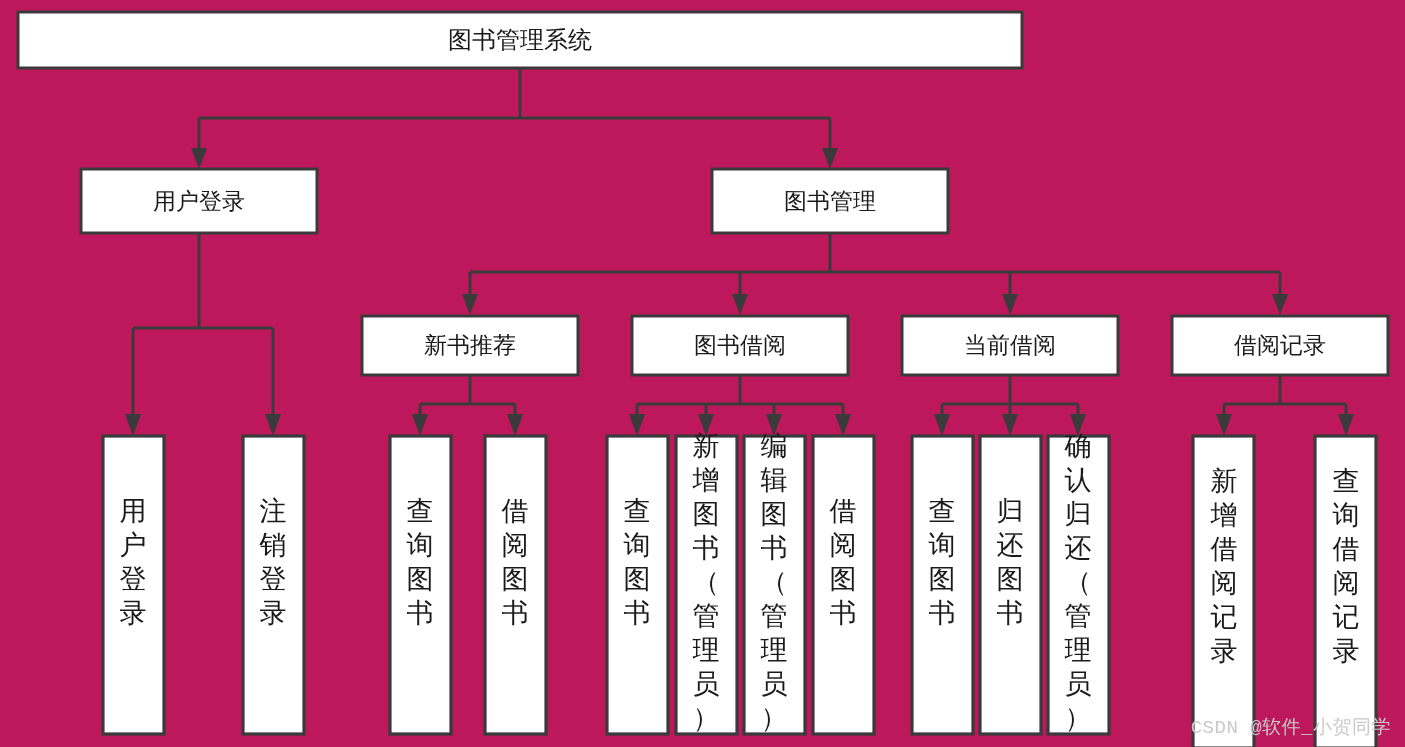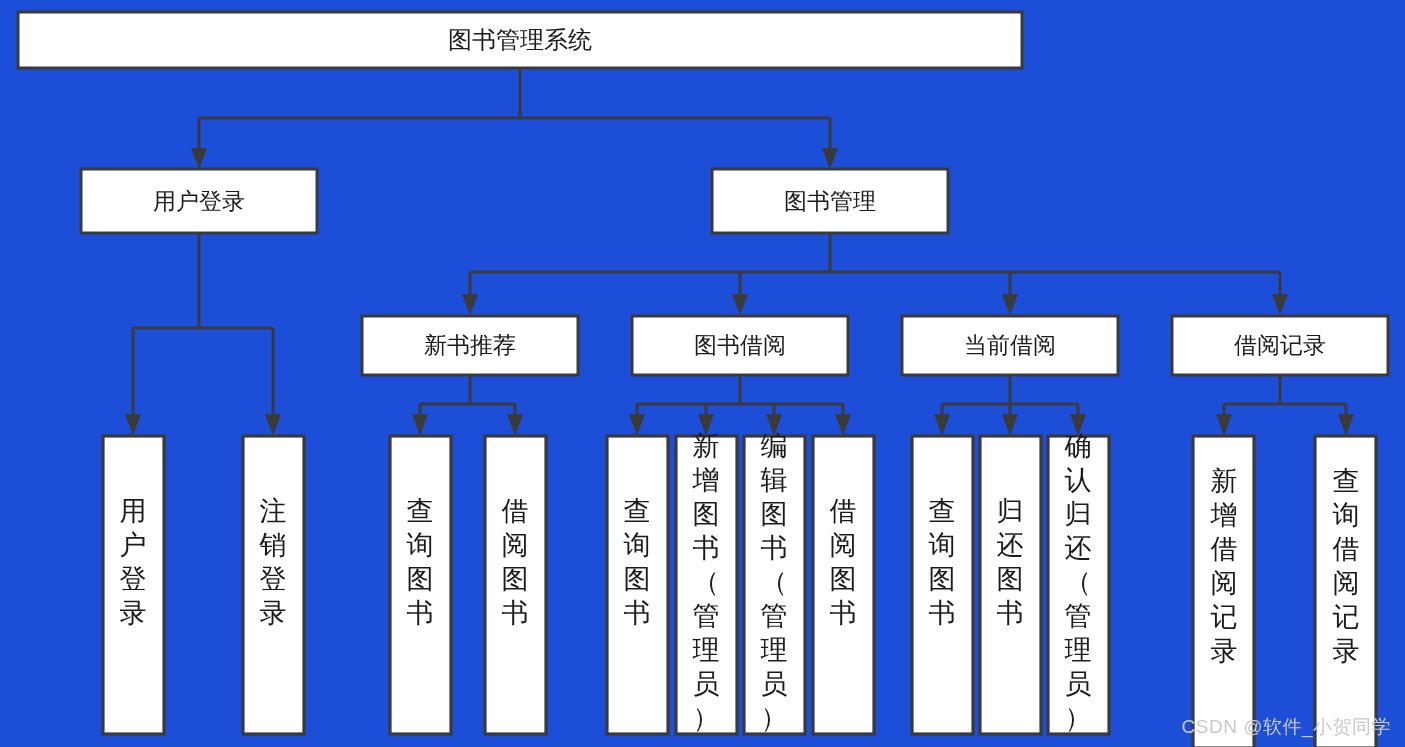--- a/index.html
+++ b/index.html
@@ -9,21 +9,21 @@
     background: #ffffff;
   }
   body {
     font-family: "DejaVu Sans", "Liberation Sans", sans-serif;
   }
   #diagram-root {
     position: relative;
     width: 1405px;
     height: 747px;
     overflow: hidden;
-    background: #1d4ed8;
+    background: #be185d;
   }
   svg.flow {
     position: absolute;
     top: 0;
     left: 0;
     width: 1405px;
     height: 747px;
     display: block;
   }
   .node-box {
@@ -59,21 +59,21 @@
   .leaf-label {
     font-family: "DejaVu Sans", "Liberation Sans", sans-serif;
     font-size: 27px;
     fill: #1a1a1a;
     text-anchor: middle;
   }
   .watermark {
     position: absolute;
     right: 14px;
     bottom: 7px;
-    font-family: Liberation Sans, sans-serif;
+    font-family: Liberation Mono, monospace;
     font-size: 19px;
     color: #c9c9c9;
     white-space: nowrap;
     letter-spacing: 0.5px;
     pointer-events: none;
   }
 </style>
 </head>
 <body>
 

